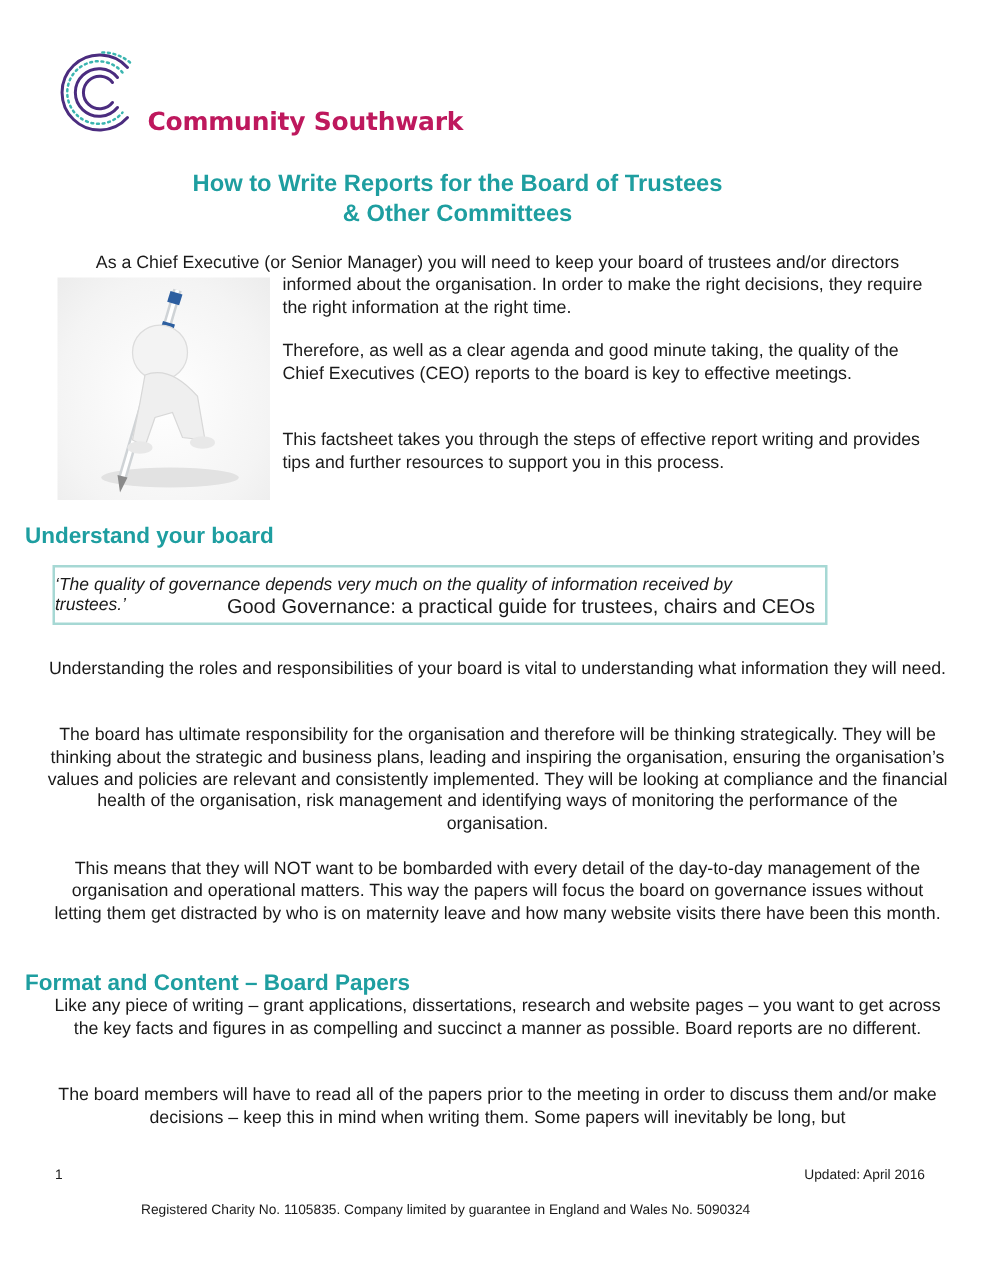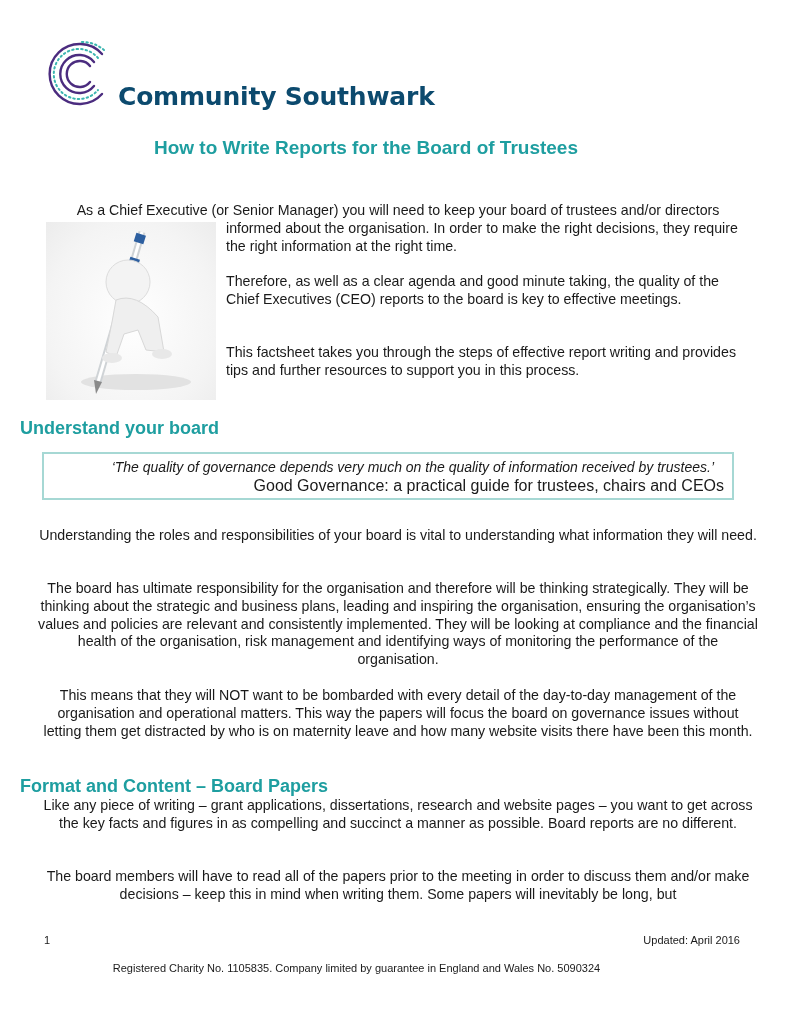--- a/index.html
+++ b/index.html
@@ -2,28 +2,28 @@
 <html><head>
   <meta charset="utf-8">
   <style>
     html, body { margin: 0; padding: 0; background: #ffffff; }
     body {
       width: 788px; height: 1020px; position: relative; overflow: hidden;
       font-family: "Liberation Sans", sans-serif; color: #1a1a1a;
     }
     .logo { position: absolute; left: 46px; top: 38px; height: 72px; display: flex; align-items: center; }
     .logo svg { width: 68px; height: 68px; }
-    .logo-text { font-family: "DejaVu Sans", sans-serif; font-weight: bold; font-size: 25px; color: #0c4a6e; margin-left: 4px; letter-spacing: -0.2px; margin-top: 45px; }
+    .logo-text { font-family: "DejaVu Sans", sans-serif; font-weight: bold; font-size: 20px; color: #be185d; margin-left: 4px; letter-spacing: -0.2px; margin-top: 45px; }
     .title { position: absolute; left: 0; width: 732px; top: 136px; text-align: center; color: #1e9ea0; font-weight: bold; font-size: 19px; line-height: 24px; }
     .p { position: absolute; font-size: 14.2px; line-height: 17.8px; margin: 0; }
     .full { left: 38px; width: 720px; text-align: center; }
     .indent { left: 226px; width: 520px; }
     .h2 { position: absolute; left: 20px; color: #1e9ea0; font-weight: bold; font-size: 18px; }
     .figure { position: absolute; left: 46px; top: 222px; width: 170px; height: 178px; background: radial-gradient(ellipse at 50% 55%, #ffffff 0%, #f4f4f4 70%, #ececec 100%); }
-    .quote { position: absolute; left: 42px; top: 452px; width: 692px; height: 48px; border: 2px solid #a6d8d4; box-sizing: border-box; }
+    .quote { position: absolute; left: 42px; top: 452px; width: 620px; height: 48px; border: 2px solid #a6d8d4; box-sizing: border-box; }
     .quote .q1 { position: absolute; right: 18px; top: 5px; font-style: italic; font-size: 14px; }
     .quote .q2 { position: absolute; right: 8px; top: 23px; font-size: 16px; }
     .footer-num { position: absolute; left: 44px; top: 934px; font-size: 11px; }
     .footer-upd { position: absolute; right: 48px; top: 934px; font-size: 11px; }
     .footer-reg { position: absolute; left: 0; width: 713px; text-align: center; top: 962px; font-size: 11px; }
   </style>
 </head>
 <body>
 
 <div class="logo">
@@ -34,20 +34,21 @@
       <path d="M48 22 A19 19 0 1 0 48 46" stroke="#4b2c7f" stroke-width="2.4"></path>
       <path d="M44 26 A13 13 0 1 0 44 42" stroke="#4b2c7f" stroke-width="2.4"></path>
       <path d="M58 10 A34 34 0 0 0 34 2" stroke="#3bb5b0" stroke-width="2" stroke-dasharray="1.5 3"></path>
     </g>
   </svg>
   <span class="logo-text">Community Southwark</span>
 </div>
 
 <div class="title">
   <div>How to Write Reports for the Board of Trustees</div>
+  <div>&amp; Other Committees</div>
 </div>
 
 <p class="p full" style="top:202px;">As a Chief Executive (or Senior Manager) you will need to keep your board of trustees and/or directors</p>
 
 <div class="figure">
   <svg viewBox="0 0 170 178" width="170" height="178">
     <ellipse cx="90" cy="160" rx="55" ry="8" fill="#e2e2e2"></ellipse>
     <line x1="96" y1="10" x2="52" y2="160" stroke="#cfd3d6" stroke-width="7"></line>
     <line x1="96" y1="10" x2="52" y2="160" stroke="#ffffff" stroke-width="3"></line>
     <polygon points="48,158 56,160 50,172" fill="#8a8a8a"></polygon>

